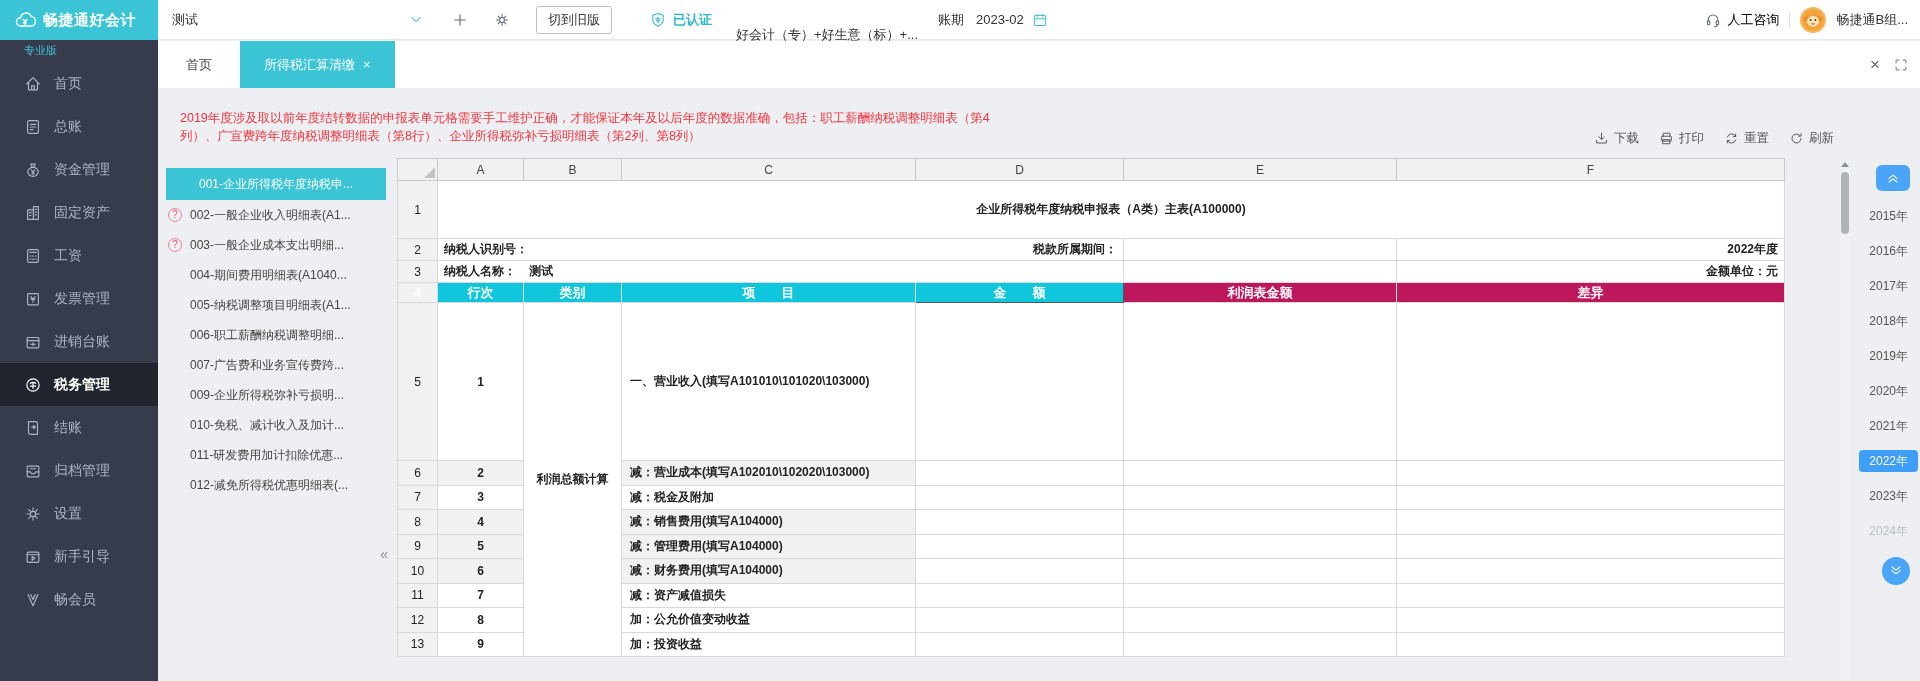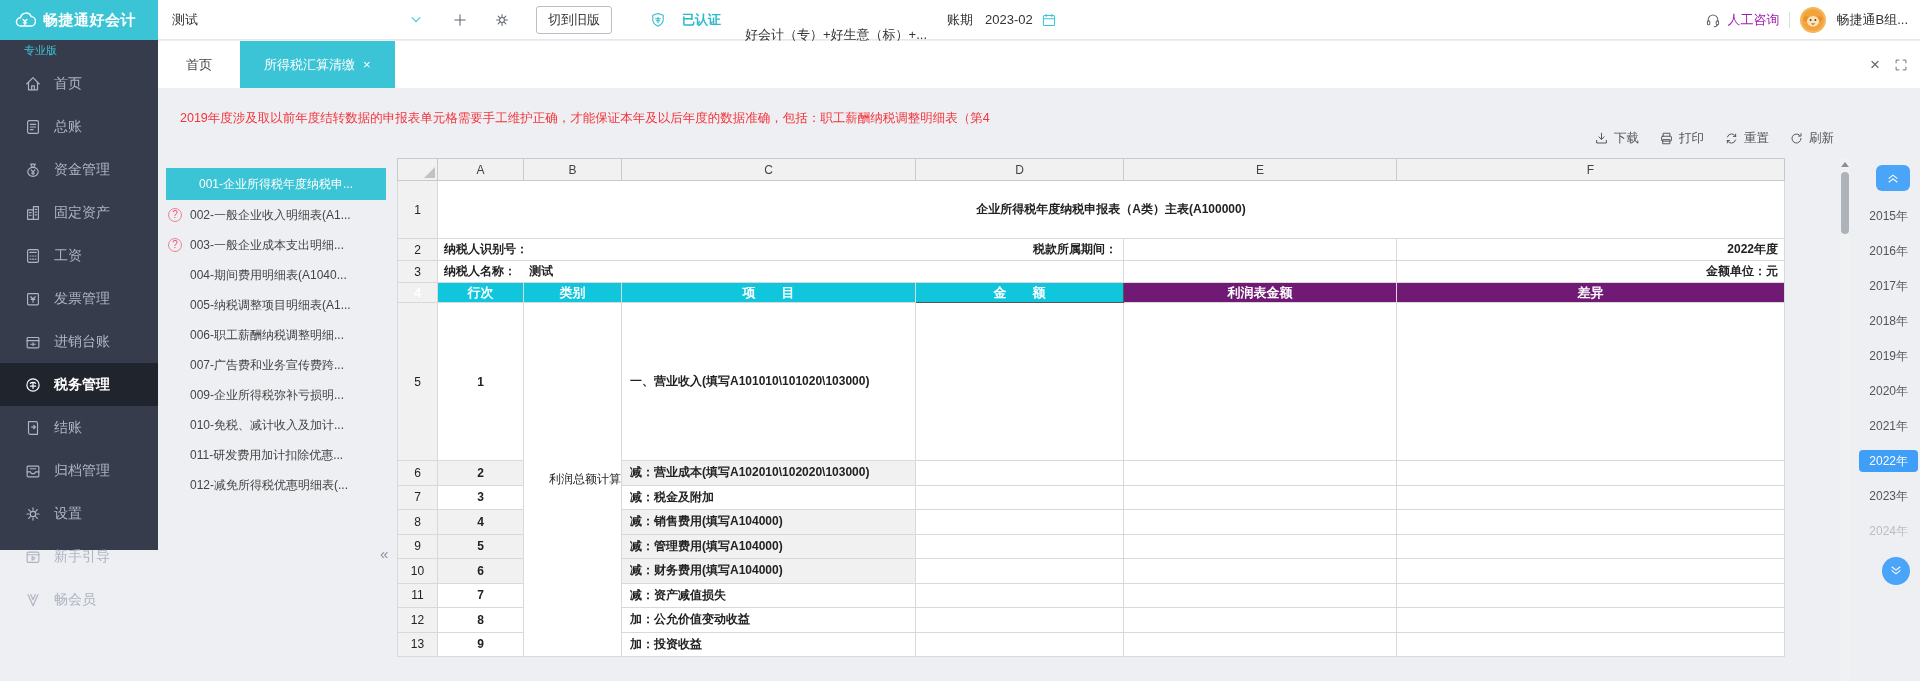--- a/index.html
+++ b/index.html
@@ -1,48 +1,48 @@
 <!DOCTYPE html>
 <html><head>
 <meta charset="utf-8">
 <style>
   * { margin:0; padding:0; box-sizing:border-box; }
   html,body { width:1920px; height:681px; overflow:hidden; background:#edeff2;
     font-family:"Liberation Sans","DejaVu Sans",sans-serif; }
   .stage { position:relative; width:1920px; height:681px; overflow:hidden; }
 
   
-  .sidebar { position:absolute; left:0; top:0; width:158px; height:550px; background:#363c4b; z-index:5; }
+  .sidebar { position:absolute; left:0; top:0; width:158px; height:681px; background:#363c4b; z-index:5; }
   .logo-block { height:40px; background:#3bc4d5; display:flex; align-items:center; gap:7px; padding-left:14px; color:#fff; }
   .logo-title { font-size:15px; font-weight:bold; letter-spacing:.5px; }
   .logo-sub { color:#3bc4d5; font-size:11px; padding:3px 0 2px 24px; }
   .menu { margin-top:2px; }
   .menu-item { height:43px; display:flex; align-items:center; gap:12px; padding-left:24px;
     color:#aeb4c2; font-size:14px; cursor:pointer; }
   .menu-item svg { width:18px; height:18px; stroke:#aeb4c2; }
   .menu-item.active { background:#20242d; color:#ffffff; font-weight:bold; }
   .menu-item.active svg { stroke:#ffffff; }
 
   
   .topbar { position:absolute; left:158px; top:0; width:1762px; height:40px; background:#fff;
     border-bottom:1px solid #e6e8ec; display:flex; align-items:center; font-size:13px; color:#333; }
   .acct-name { margin-left:14px; }
   .acct-chevron { margin-left:210px; }
   .tb-ic { width:16px; height:16px; stroke:#5f6672; }
   .teal-stroke { stroke:#3bc4d5; }
   .tb-btn { margin-left:26px; border:1px solid #b9bec7; border-radius:3px; padding:4px 11px; color:#333; background:#fff; font-size:13px; cursor:pointer; }
   .plus { margin-left:28px; cursor:pointer; }
   .gear-top { margin-left:26px; cursor:pointer; }
-  .cert { display:flex; align-items:center; gap:16px; margin-left:38px; color:#2bb9cb; font-weight:bold; }
+  .cert { display:flex; align-items:center; gap:7px; margin-left:38px; color:#2bb9cb; font-weight:bold; }
   .plan { margin-left:24px; color:#333;margin-top:30px; }
   .period-label { margin-left:20px; }
   .period-value { margin-left:12px; }
   .cal { margin-left:8px; }
   .right-zone { margin-left:auto; display:flex; align-items:center; gap:10px; padding-right:12px; }
-  .support { display:flex; align-items:center; gap:6px; color:#a21caf; cursor:pointer; }
+  .support { display:flex; align-items:center; gap:6px; color:#000000; cursor:pointer; }
   .vdiv { width:1px; height:16px; background:#dcdfe3; }
   .avatar { width:26px; height:26px; border-radius:50%; background:#f6b75c; display:flex; align-items:center; justify-content:center; overflow:hidden; }
   .user-name { max-width:90px; white-space:nowrap; overflow:hidden; text-overflow:ellipsis; }
 
   
   .tabbar { position:absolute; left:158px; top:41px; width:1762px; height:47px; background:#fff; display:flex; align-items:stretch; }
   .tab { display:flex; align-items:center; justify-content:center; gap:8px; font-size:13px; color:#444; padding:0 28px; cursor:pointer; }
   .tab.active { background:#3bc4d5; color:#fff; padding:0 24px; }
   .tab .x { font-size:13px; }
   .tab-tools { margin-left:auto; display:flex; align-items:center; gap:14px; padding-right:12px; color:#666; }
@@ -73,27 +73,27 @@
   tr.letters td { height:22px; background:#f1f1f1; text-align:center; color:#444; border-color:#c9c9c9; font-size:12px; }
   td.corner { position:relative; background:#f1f1f1; }
   td.corner::after { content:""; position:absolute; right:2px; bottom:2px; border-left:11px solid transparent; border-bottom:11px solid #c2c2c2; }
   td.rn { background:#f1f1f1; text-align:center; color:#333; }
   td.sheet-title { text-align:center; font-size:15px; font-weight:bold; color:#111; }
   .meta-flex { display:flex; justify-content:space-between; padding:0 6px; font-weight:bold; }
   td.meta { font-weight:bold; padding:0 6px; }
   td.meta.r { text-align:right; }
   tr.colhead td { color:#fff; font-weight:bold; text-align:center; font-size:13px; }
   td.cyan { background:#10c6dd; border-color:#e9fbfd; }
-  td.green { background:#701a75; border:1px solid #555; }
+  td.green { background:#be185d; border:1px solid #555; }
   td.cyan.db { border:1px solid #555; }
   td.db { border:1px solid #555; }
   td.item-cell { padding-left:8px; font-weight:bold; color:#222; }
   td.shaded { background:#f1f1f1; }
   td.line-cell { text-align:center; font-weight:bold; }
-  td.cat-cell { text-align:right; font-weight:normal; }
+  td.cat-cell { text-align:center; font-weight:bold; }
   td.num-cell { background:#fff; }
 
   
   .vscroll { position:absolute; left:1840px; top:158px; width:10px; height:523px; background:#f0f1f3; }
   .vscroll .up { width:10px; height:12px; display:flex; align-items:center; justify-content:center; cursor:pointer; }
   .vscroll .up::after { content:""; border-left:4px solid transparent; border-right:4px solid transparent; border-bottom:5px solid #8a8f99; }
   .vscroll .thumb { width:8px; height:62px; margin:2px auto 0; background:#aeb2b9; border-radius:4px; cursor:pointer; }
 
   
   .year-nav { position:absolute; right:2px; top:165px; width:62px; display:flex; flex-direction:column; align-items:flex-end; }
@@ -385,20 +385,21 @@
     <div class="tab-tools">
       <span class="tab-close-x">×</span>
       <svg class="ic">
           <use href="#i-expand"></use>
         </svg>
     </div>
   </div>
 
   <div class="notice">
     <div>2019年度涉及取以前年度结转数据的申报表单元格需要手工维护正确，才能保证本年及以后年度的数据准确，包括：职工薪酬纳税调整明细表（第4</div>
+    <div>列）、广宣费跨年度纳税调整明细表（第8行）、企业所得税弥补亏损明细表（第2列、第8列）</div>
   </div>
 
   <div class="sheet-toolbar">
     <span class="tool">
       <svg class="ic">
           <use href="#i-download"></use>
         </svg>
       <span>下载</span>
     </span>
     <span class="tool">

